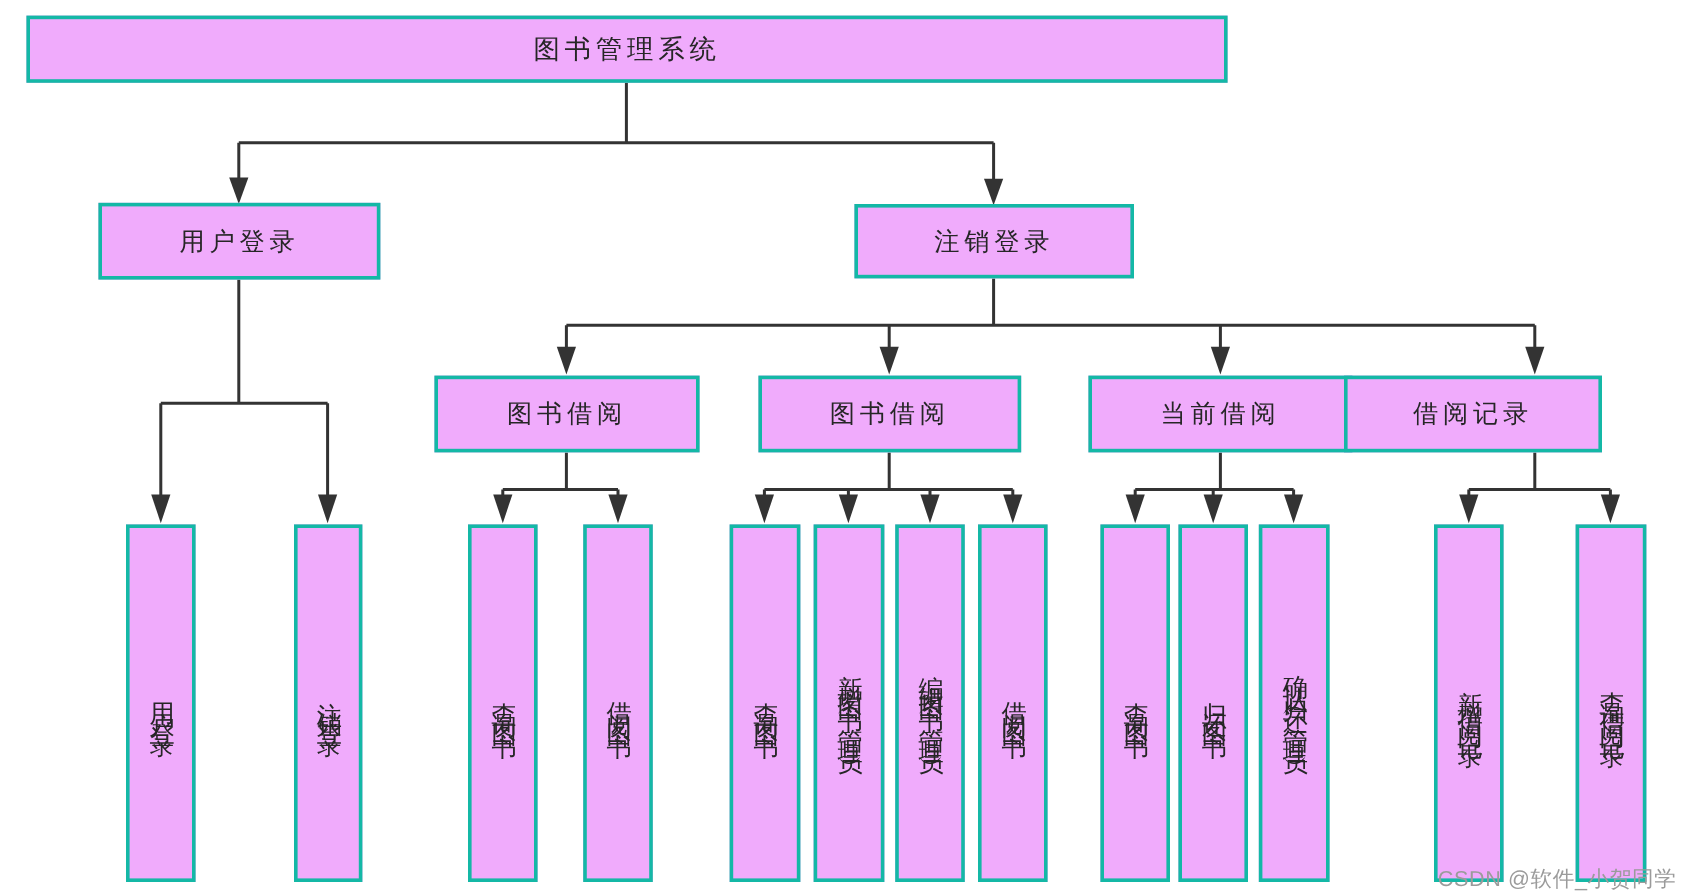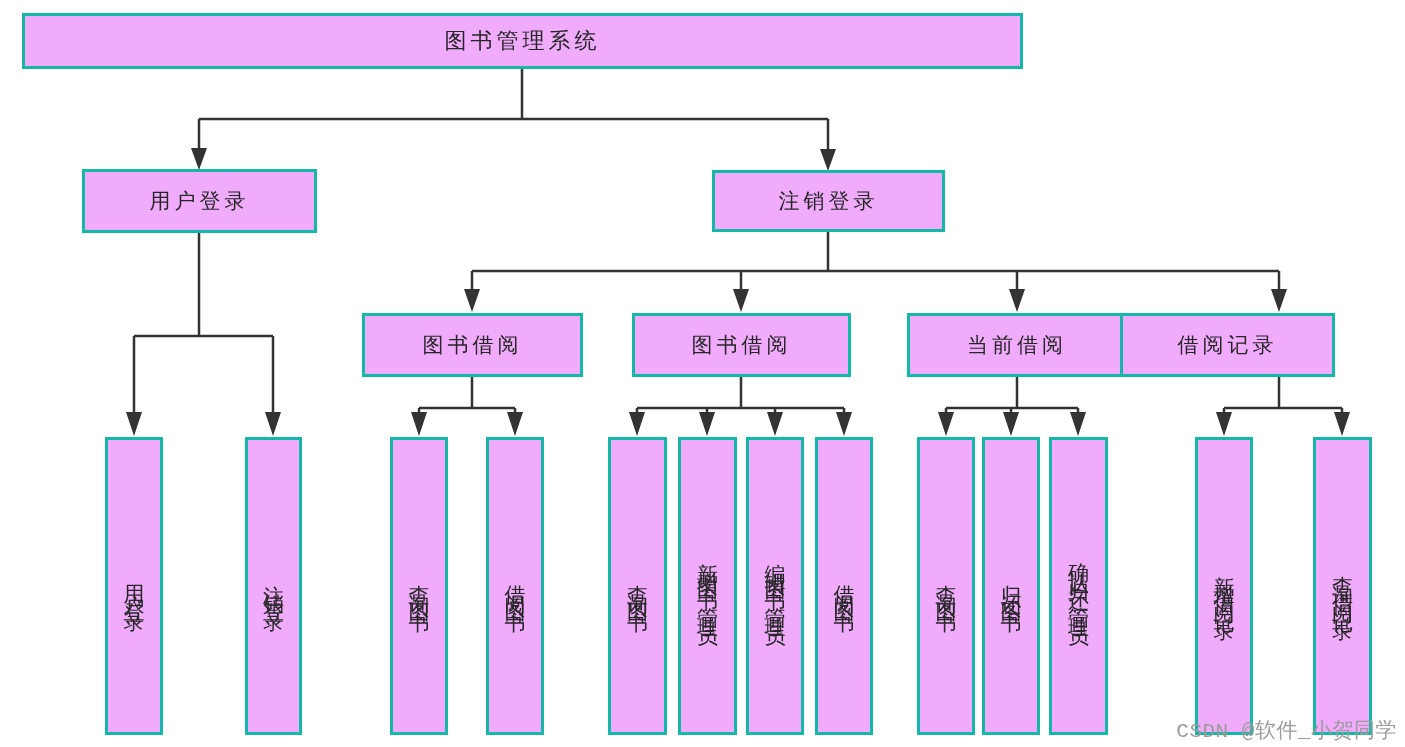--- a/index.html
+++ b/index.html
@@ -38,24 +38,23 @@
     writing-mode: vertical-rl;
     letter-spacing: 9px;
     font-size: 21px;
     white-space: normal;
   }
   .watermark {
     position: absolute;
     right: 8px;
     bottom: 3px;
     z-index: 5;
-    font-size: 21px;
+    font-size: 18px;
     letter-spacing: 0.5px;
     color: #9b9b9b;
-    font-family: Liberation Mono, monospace;
   }
 </style>
 </head>
 <body>
 
 <div class="canvas">
 
   <svg class="wires" viewBox="0 0 1405 747" xmlns="http://www.w3.org/2000/svg">
 
     <g>

